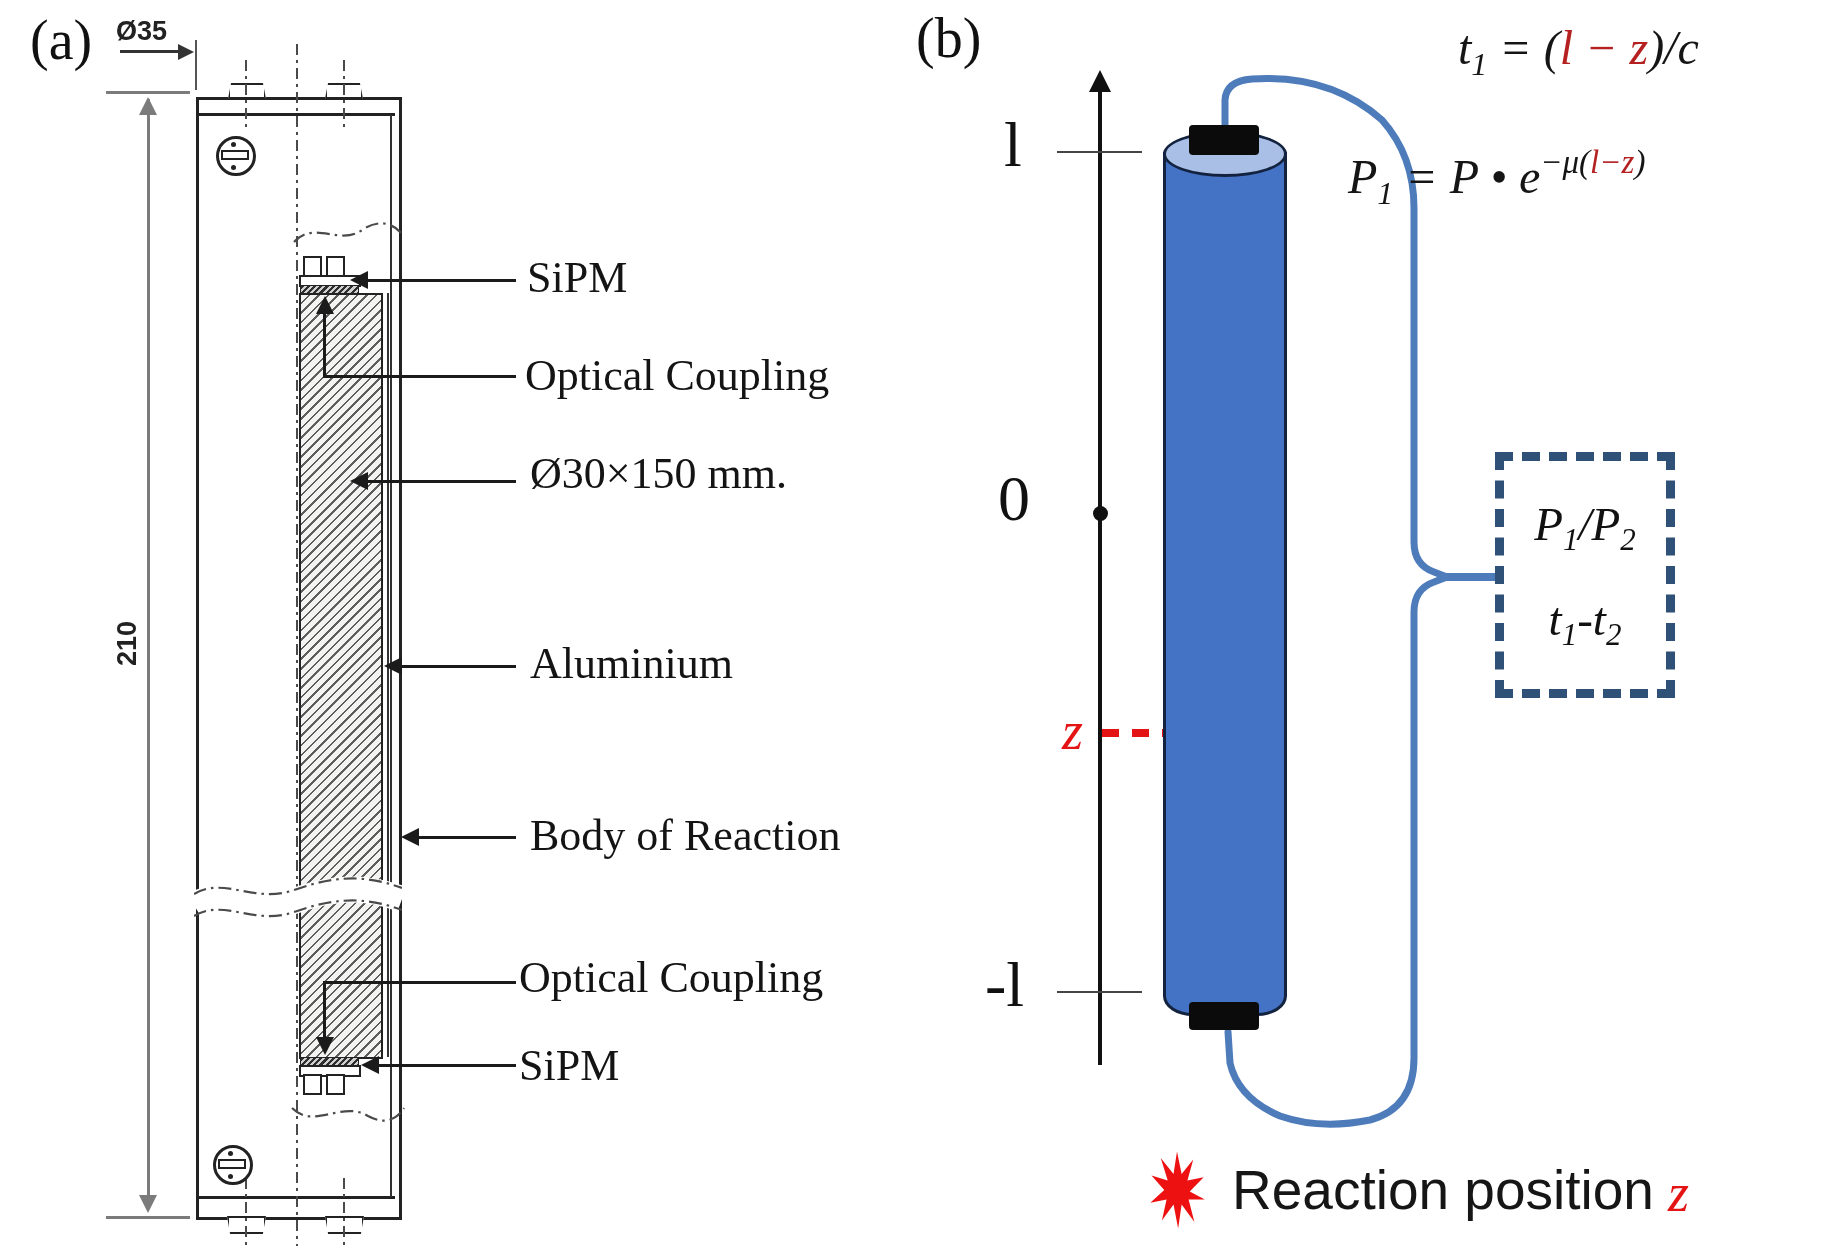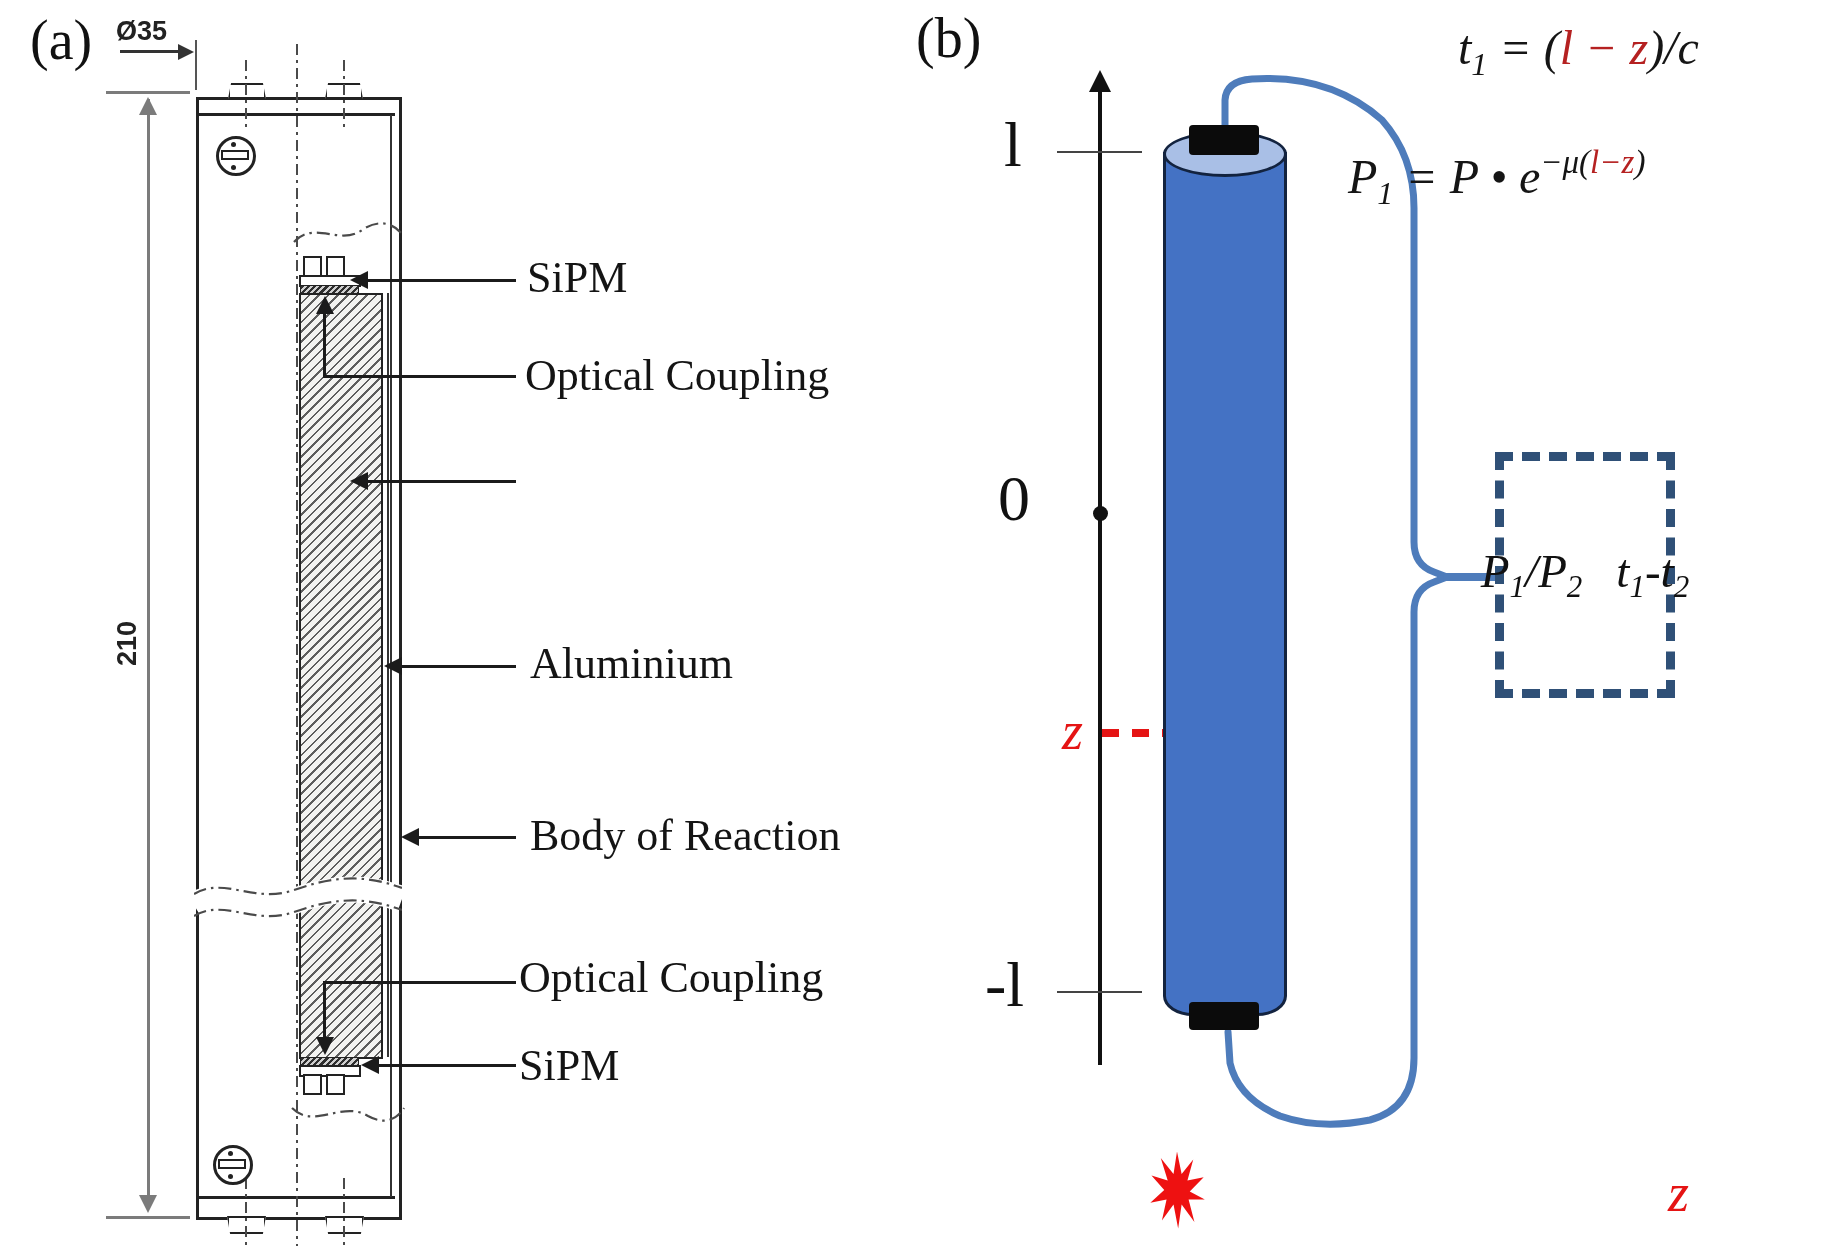--- a/index.html
+++ b/index.html
@@ -39,21 +39,21 @@
   
   .axis-num{position:absolute;font:64px "Liberation Serif",serif;color:#111;}
   .tick{position:absolute;height:2px;background:#444;}
   .eq{position:absolute;font:italic 48px "Liberation Serif",serif;color:#151515;white-space:nowrap;}
   .eq sub{font-size:32px;} .eq sup{font-size:33px;vertical-align:20px;}
   .red{color:var(--red-eq);}
   .cyl{position:absolute;background:var(--blue);border:3.5px solid #13233f;border-radius:0 0 30px 30px/0 0 20px 20px;}
   .cyltop{position:absolute;background:var(--blue-light);border:3.5px solid #13233f;border-radius:50%;}
   .cap{position:absolute;background:#0b0b0b;border-radius:4px;}
   .dashedbox{position:absolute;border:9px dashed var(--box-blue);background:transparent;
-     display:flex;align-items:center;justify-content:center;gap:34px;}
+     display:flex;flex-direction:column;align-items:center;justify-content:center;gap:34px;}
   .boxline{font:italic 47px "Liberation Serif",serif;color:#111;white-space:nowrap;}
   .boxline sub{font-size:31px;}
   .reddash{position:absolute;height:8px;
      background:repeating-linear-gradient(to right,var(--red-bright) 0 17px,transparent 17px 30px);}
   .legendtxt{position:absolute;font:55px "Liberation Sans",sans-serif;color:#161616;white-space:nowrap;}
   .zlab{position:absolute;font:italic 54px "Liberation Serif",serif;color:var(--red-bright);}
 </style>
 </head>
 <body>
 
@@ -130,20 +130,21 @@
   <div class="hline" style="left:366px;top:279px;width:150px;"></div>
   <div class="lblA" style="left:527px;top:252px;">SiPM</div>
 
   <div class="arr-u" style="left:316px;top:296px;"></div>
   <div class="vline" style="left:323px;top:312px;height:66px;"></div>
   <div class="hline" style="left:323px;top:375px;width:193px;"></div>
   <div class="lblA" style="left:525px;top:350px;">Optical Coupling</div>
 
   <div class="arr-l" style="left:350px;top:472px;"></div>
   <div class="hline" style="left:366px;top:480px;width:150px;"></div>
+  <div class="lblA" style="left:530px;top:448px;">Ø30×150 mm.</div>
 
   <div class="arr-l" style="left:384px;top:657px;"></div>
   <div class="hline" style="left:400px;top:665px;width:116px;"></div>
   <div class="lblA" style="left:530px;top:638px;">Aluminium</div>
 
   <div class="arr-l" style="left:401px;top:828px;"></div>
   <div class="hline" style="left:417px;top:836px;width:99px;"></div>
   <div class="lblA" style="left:530px;top:810px;">Body of Reaction</div>
 
   <div class="hline" style="left:323px;top:981px;width:193px;"></div>
@@ -191,15 +192,16 @@
   <div class="eq" style="left:1458px;top:20px;">
     <span>t</span><sub>1</sub><span> = (</span><span class="red">l − z</span><span>)/c</span>
   </div>
   <div class="eq" style="left:1348px;top:100px;margin-top:44px;">
     <span>P</span><sub>1</sub><span> = P • e</span><sup><span>−μ(</span><span class="red">l−z</span><span>)</span></sup>
   </div>
 
   <svg class="abs" style="left:1148px;top:1150px;" width="58" height="80" viewBox="0 0 100 100" preserveAspectRatio="none">
     <polygon points="50,2 58,30 78,12 68,38 96,34 72,52 98,62 70,62 80,90 58,68 52,98 44,68 24,88 32,62 4,66 28,50 6,32 34,38 22,10 44,30" fill="#EE1111"></polygon>
   </svg>
+  <div class="legendtxt" style="left:1232px;top:1158px;">Reaction position</div>
   <div class="zlab" style="left:1668px;top:1162px;">z</div>
 
 </div>
 
 </body></html>

